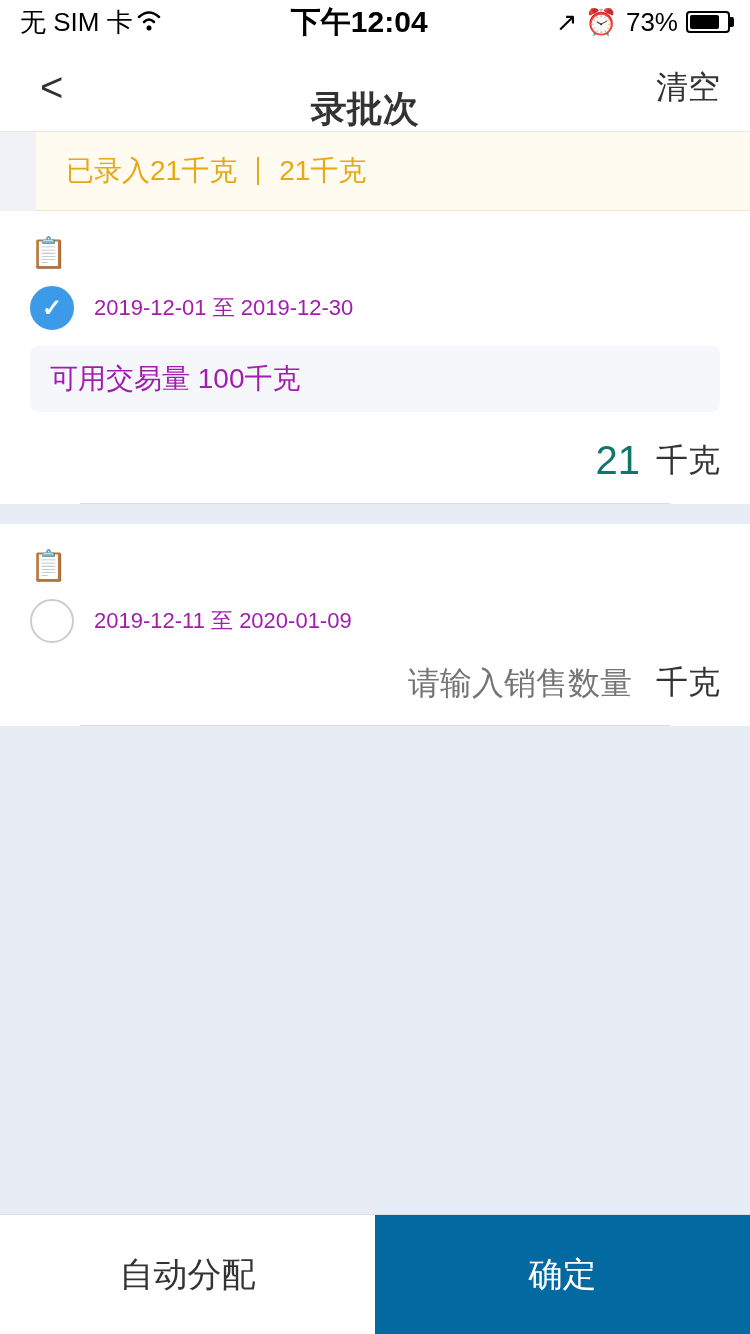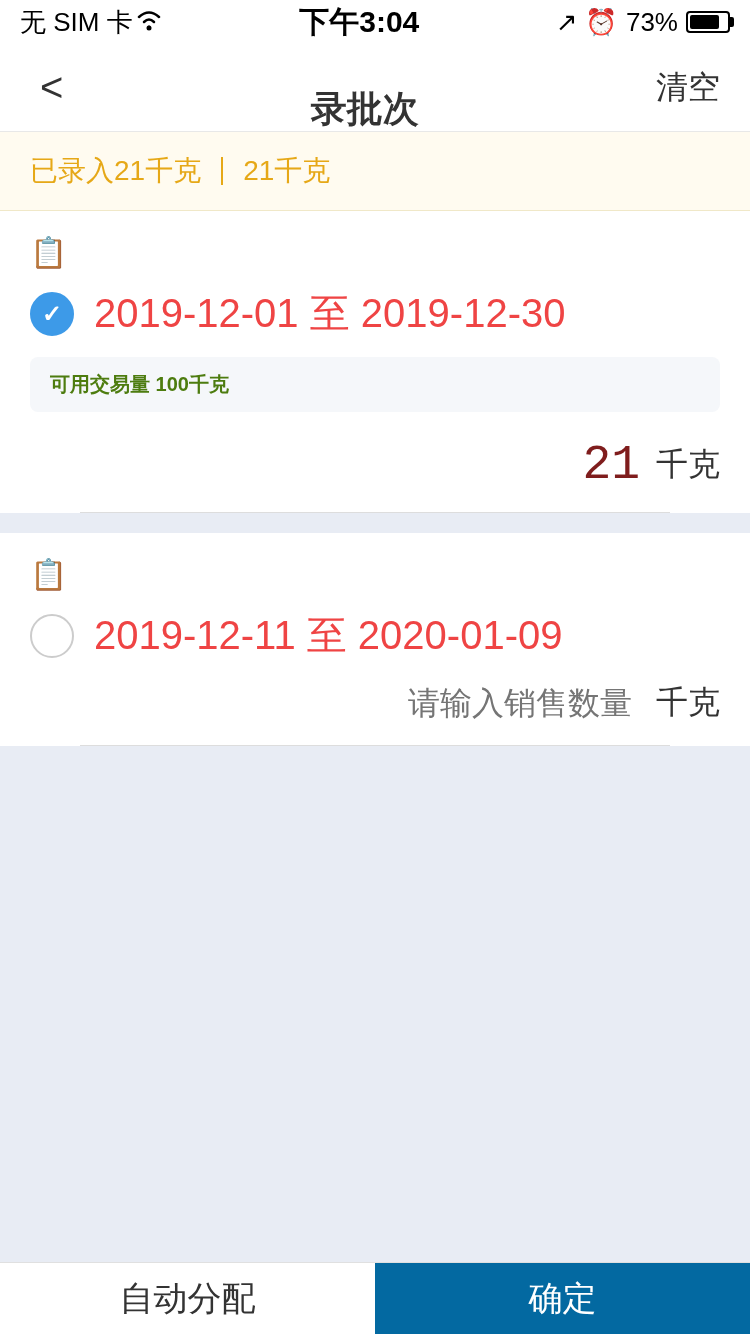--- a/index.html
+++ b/index.html
@@ -98,20 +98,21 @@
     }
 
     
     .summary-banner {
       background: #fffbf0;
       padding: 20px 30px;
       display: flex;
       align-items: center;
       gap: 20px;
       border-bottom: 1px solid #f0e8c8;
+      margin-left: 36px;
     }
     .summary-text {
       font-size: 28px;
       color: #e6a817;
     }
     .summary-divider {
       width: 2px;
       height: 28px;
       background: #e6a817;
     }
@@ -157,44 +158,42 @@
     .radio-circle.selected {
       background: #3d9ae8;
       border-color: #3d9ae8;
     }
     .radio-check {
       color: #fff;
       font-size: 24px;
       font-weight: 700;
     }
     .batch-date {
-      font-size: 40px;
-      color: #ef4444;
+      font-size: 22px;
+      color: #a21caf;
     }
     .available-qty {
       margin: 8px 30px 16px 30px;
       background: #f5f7fa;
       padding: 14px 20px;
       border-radius: 8px;
-      font-size: 20px;
-      color: #4d7c0f;
-      font-weight: bold;
+      font-size: 28px;
+      color: #a21caf;
     }
     .quantity-row {
       display: flex;
       justify-content: flex-end;
       align-items: center;
       padding: 10px 30px 20px 30px;
       gap: 16px;
     }
     .quantity-value {
-      font-size: 48px;
+      font-size: 40px;
       font-weight: 500;
-      color: #7f1d1d;
-      font-family: Liberation Mono, monospace;
+      color: #0f766e;
     }
     .quantity-unit {
       font-size: 32px;
       color: #333;
     }
     .quantity-input-row {
       display: flex;
       justify-content: flex-end;
       align-items: center;
       padding: 10px 30px 20px 30px;
@@ -220,21 +219,21 @@
       height: 20px;
       background: #e8ecf4;
     }
 
     
     .bottom-bar {
       position: fixed;
       bottom: 0;
       left: 0;
       width: 750px;
-      height: 72px;
+      height: 120px;
       display: flex;
       border-top: 1px solid #e0e0e0;
     }
     .btn-auto {
       flex: 1;
       background: #fff;
       border: none;
       font-size: 34px;
       color: #333;
       cursor: pointer;
@@ -272,21 +271,21 @@
     <span>无 SIM 卡</span>
     <span>
       <svg width="28" height="22" viewBox="0 0 28 22">
         <path d="M14 18 Q14 18 14 18" stroke="#000" stroke-width="3" fill="none" stroke-linecap="round"></path>
         <path d="M9 13 Q14 8 19 13" stroke="#000" stroke-width="2.5" fill="none" stroke-linecap="round"></path>
         <path d="M4 8 Q14 -1 24 8" stroke="#000" stroke-width="2.5" fill="none" stroke-linecap="round"></path>
         <circle cx="14" cy="19" r="2.5" fill="#000"></circle>
       </svg>
     </span>
   </div>
-  <div class="status-center">下午3:04</div>
+  <div class="status-center">下午12:04</div>
   <div class="status-right">
     <span>↗</span>
     <span>⏰</span>
     <span>73%</span>
     <span class="battery-icon">
       <span class="battery-fill"></span>
     </span>
   </div>
 </div>
 

